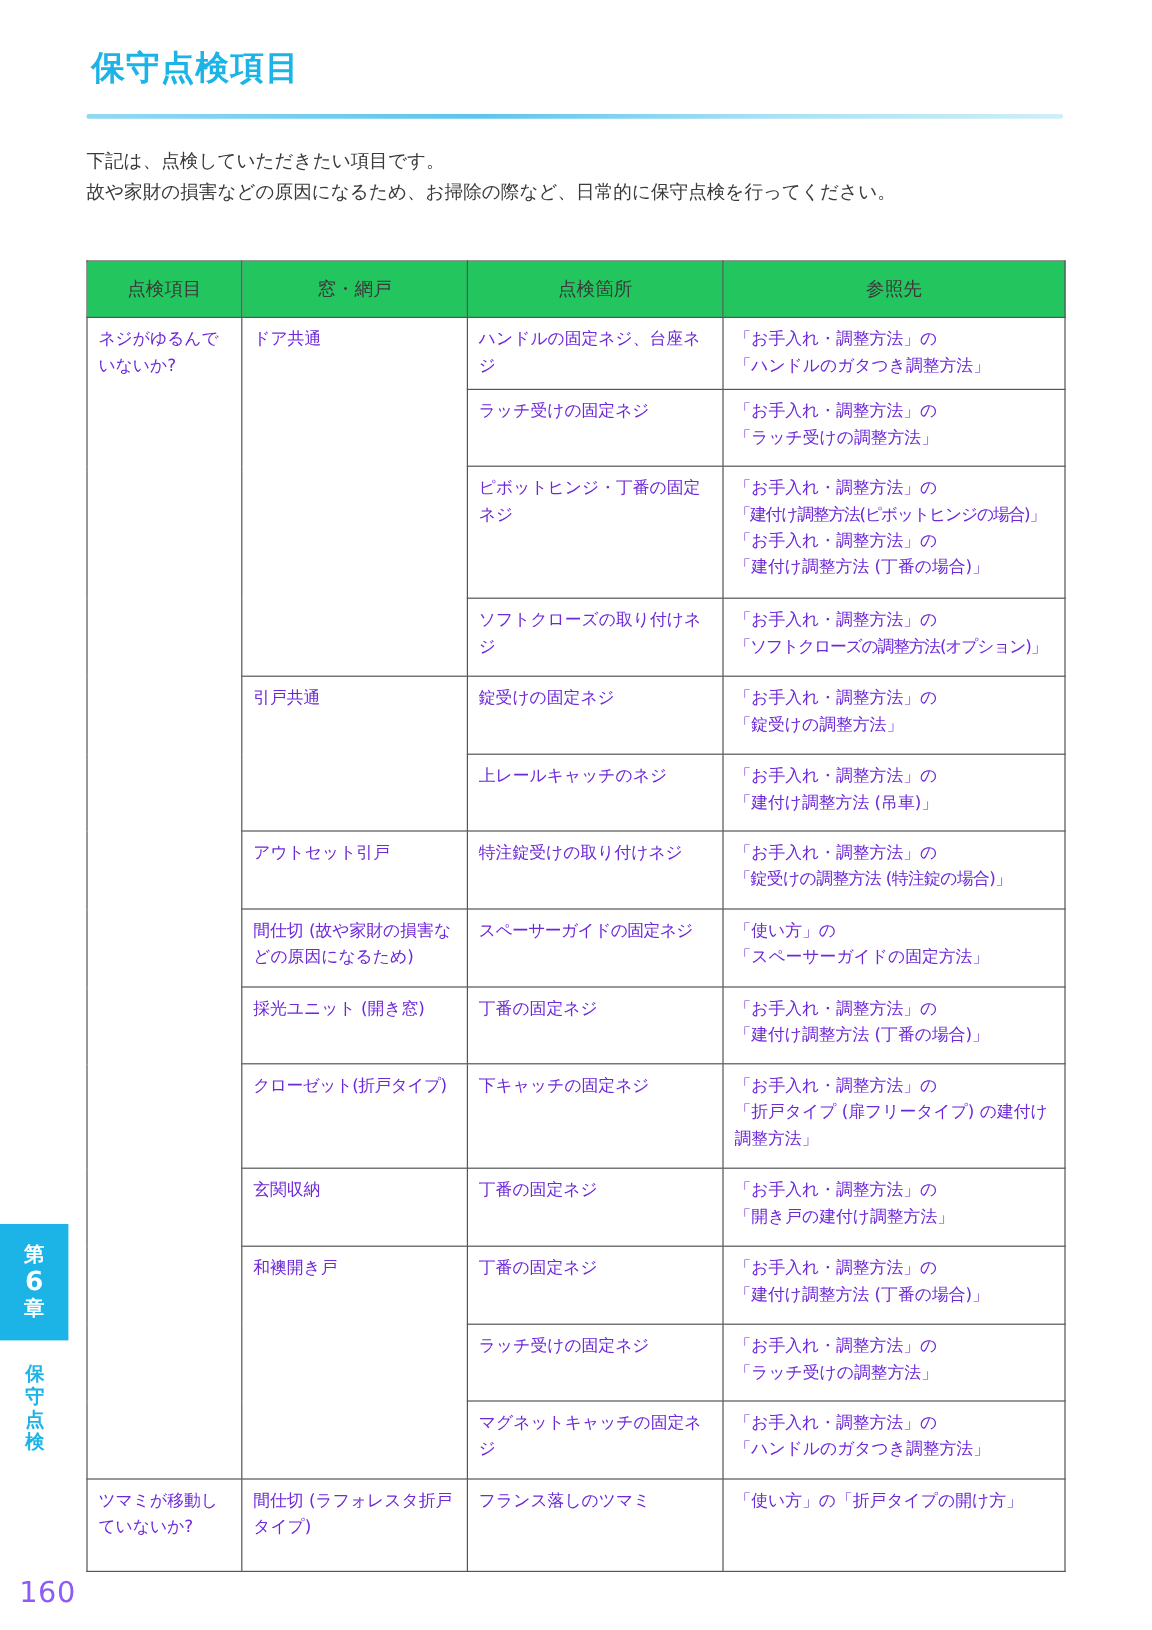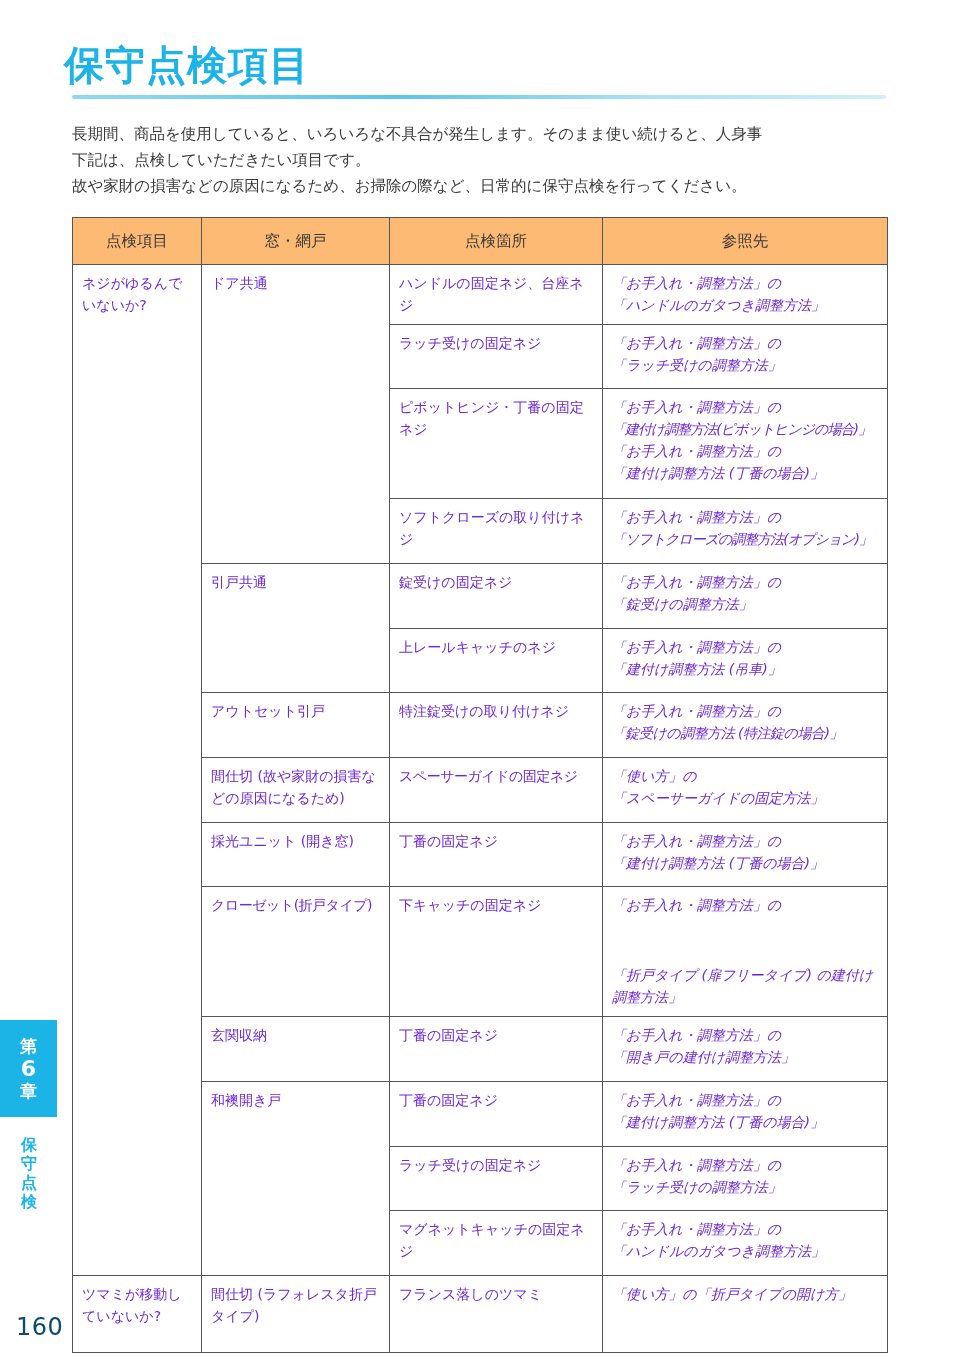--- a/index.html
+++ b/index.html
@@ -1,43 +1,42 @@
 <!DOCTYPE html>
 <html><head>
 <meta charset="utf-8">
 <style>
   html, body { margin:0; padding:0; }
   body { width:960px; height:1358px; background:#ffffff; position:relative; overflow:hidden;
          font-family: "DejaVu Sans", "Liberation Sans", sans-serif; color:#3a3a3a; }
-  .title { position:absolute; left:64px; top:38px; font-size:40px; font-weight:bold; color:#1cb4e6; letter-spacing:1px; margin:0; }
+  .title { position:absolute; left:76px; top:38px; font-size:28px; font-weight:bold; color:#1cb4e6; letter-spacing:1px; margin:0; }
   .title-rule { position:absolute; left:72px; top:95px; width:814px; height:4px;
          background:linear-gradient(90deg,#7fd2f0,#3fbbe8 40%,#9adcf3 70%,#c7ebf8); opacity:0.85; border-radius:2px; }
   .intro { position:absolute; left:72px; top:121px; width:820px; font-size:15.5px; line-height:26px; color:#3a3a3a; }
   .intro p { margin:0; }
   table.inspect { position:absolute; left:72px; top:217px; width:815px; border-collapse:collapse; table-layout:fixed; font-size:14px; line-height:22px; }
   table.inspect th, table.inspect td { border:1px solid #555; vertical-align:top; }
-  table.inspect th { background:#fdba74; font-weight:normal; font-size:15.5px; height:44px; text-align:center; vertical-align:middle; color:#3a3a3a; }
+  table.inspect th { background:#22c55e; font-weight:normal; font-size:15.5px; height:44px; text-align:center; vertical-align:middle; color:#3a3a3a; }
   table.inspect td { padding:7px 8px 8px 9px; color:#6d28d9; }
-  .ref-line { display:block; white-space:nowrap;font-style:italic; }
-  .ref-line.wrap { white-space:normal;margin-top:48px; }
+  .ref-line { display:block; white-space:nowrap; }
+  .ref-line.wrap { white-space:normal; }
   .side-tab { position:absolute; left:0; top:1020px; width:57px; height:97px; background:#1cb4e6; color:#fff;
          display:flex; flex-direction:column; align-items:center; justify-content:center; font-weight:bold; font-size:17px; line-height:21px; }
   .side-tab .num { font-size:22px; line-height:24px; }
   .side-sub { position:absolute; left:17px; top:1135px; width:24px; color:#1cb4e6; font-size:16px; line-height:19px; text-align:center; font-weight:bold; }
   .side-sub span { display:block; }
-  .page-num { position:absolute; left:16px; top:1313px; font-size:24px; color:#0c4a6e; letter-spacing:0.5px; }
+  .page-num { position:absolute; left:16px; top:1313px; font-size:24px; color:#8b5cf6; letter-spacing:0.5px; }
 </style>
 </head>
 <body>
 
 <h1 class="title">保守点検項目</h1>
 <div class="title-rule"></div>
 
 <div class="intro">
-  <p>長期間、商品を使用していると、いろいろな不具合が発生します。そのまま使い続けると、人身事</p>
   <p>下記は、点検していただきたい項目です。</p>
   <p>故や家財の損害などの原因になるため、お掃除の際など、日常的に保守点検を行ってください。</p>
 </div>
 
 <table class="inspect">
   <colgroup>
     <col style="width:129px">
       <col style="width:188px">
       <col style="width:213px">
       <col style="width:285px">

